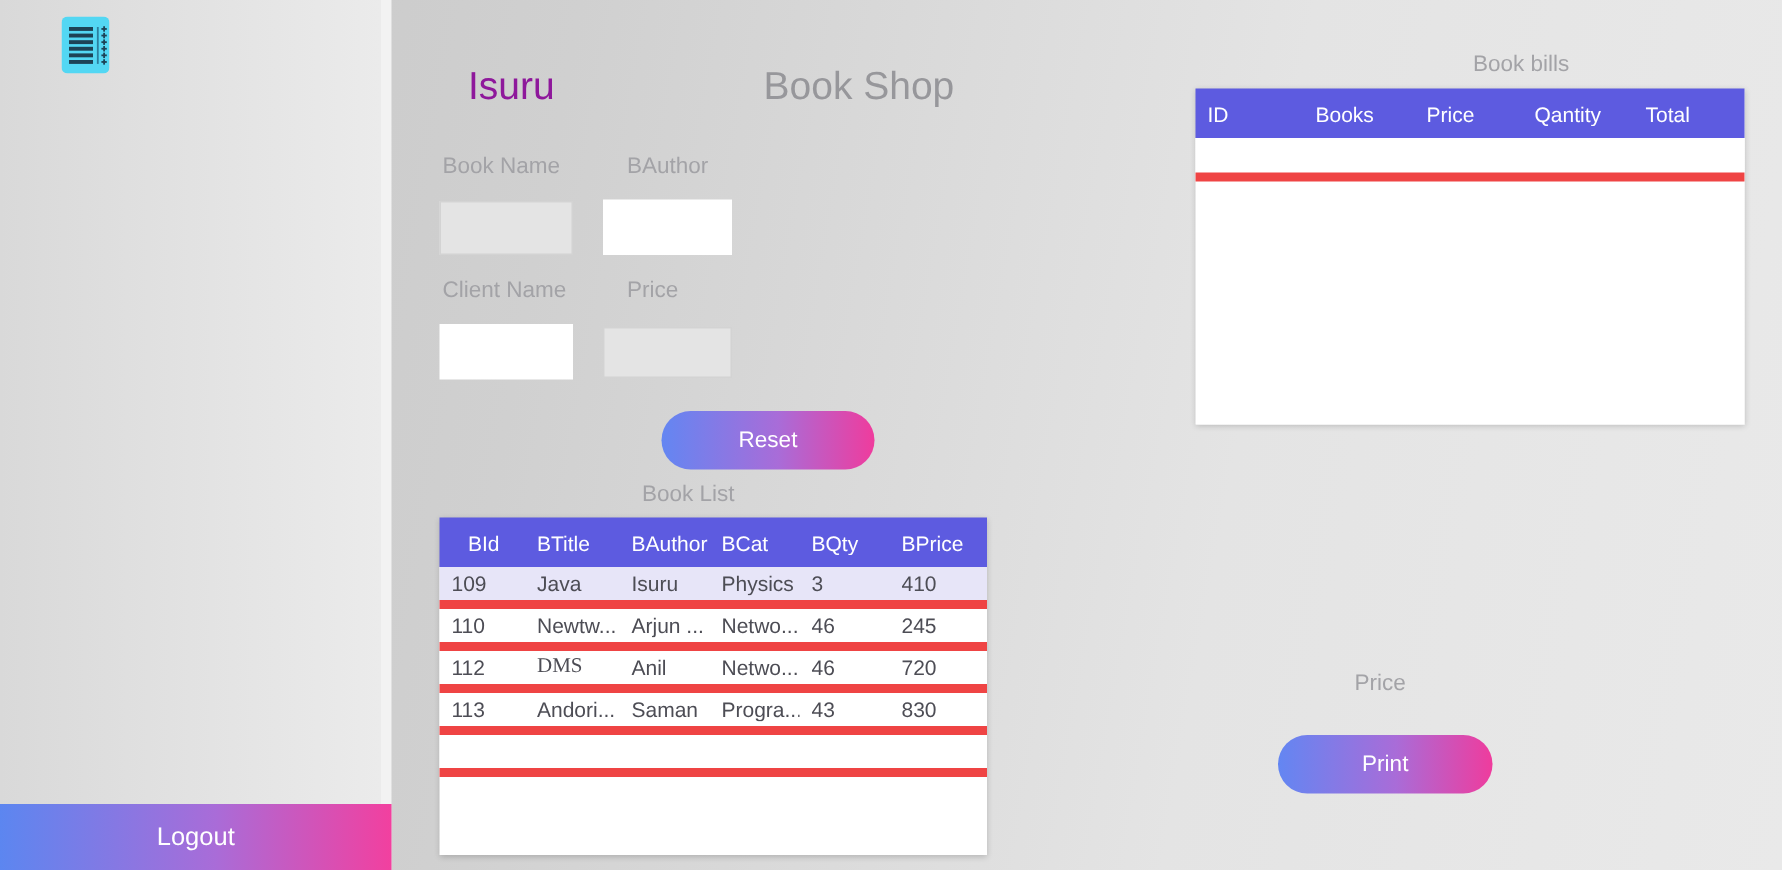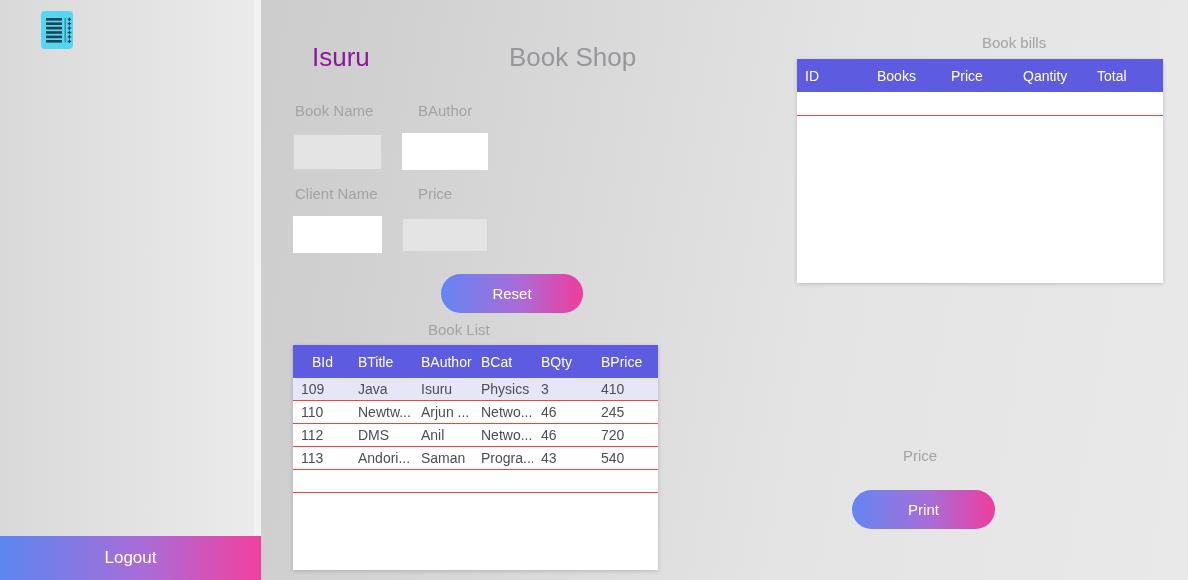--- a/index.html
+++ b/index.html
@@ -60,21 +60,21 @@
   .tbl{position:absolute;box-shadow:0 1px 4px rgba(0,0,0,0.18);}
   .tbl-book-list{left:293px;top:345px;width:365px;}
   .tbl-book-bills{left:797px;top:59px;width:366px;}
   .t-head{display:flex;background:#5d5be0;height:33px;align-items:center;color:#fff;font-size:14px;}
   .t-head .t-cell{cursor:pointer;}
   .t-cell{padding-left:8px;box-sizing:border-box;white-space:nowrap;overflow:hidden;flex:0 0 auto;}
   .t-body{background:#ffffff;}
   .tbl-book-list .t-body{height:192px;}
   .tbl-book-bills .t-body{height:191px;}
   .t-row{display:flex;height:22px;align-items:center;font-size:14px;color:#4d4d55;
-         border-bottom:1px solid #ef4444;background:#fff;cursor:pointer;}
+         border-bottom:6px solid #ef4444;background:#fff;cursor:pointer;}
   .t-row.selected{background:#e7e5f8;}
   .t-row.empty{cursor:default;}
   .tbl-book-bills .t-row.empty{height:23px;}
 </style>
 </head>
 <body>
 
 <div class="stage">
   <div class="edge-strip"></div>
 
@@ -147,33 +147,33 @@
         <div class="t-row">
           <div class="t-cell" style="width: 57px;">110</div>
           <div class="t-cell" style="width: 63px;">Newtw...</div>
           <div class="t-cell" style="width: 60px;">Arjun ...</div>
           <div class="t-cell" style="width: 60px;">Netwo...</div>
           <div class="t-cell" style="width: 60px;">46</div>
           <div class="t-cell" style="width: 65px;">245</div>
         </div>
         <div class="t-row">
           <div class="t-cell" style="width: 57px;">112</div>
-          <div class="t-cell" style="width: 63px;">DMS</div>
+          <div class="t-cell" style="width: 63px; font-family: Liberation Serif, serif;">DMS</div>
           <div class="t-cell" style="width: 60px;">Anil</div>
           <div class="t-cell" style="width: 60px;">Netwo...</div>
           <div class="t-cell" style="width: 60px;">46</div>
           <div class="t-cell" style="width: 65px;">720</div>
         </div>
         <div class="t-row">
           <div class="t-cell" style="width: 57px;">113</div>
           <div class="t-cell" style="width: 63px;">Andori...</div>
           <div class="t-cell" style="width: 60px;">Saman</div>
           <div class="t-cell" style="width: 60px;">Progra...</div>
           <div class="t-cell" style="width: 60px;">43</div>
-          <div class="t-cell" style="width: 65px;">540</div>
+          <div class="t-cell" style="width: 65px;">830</div>
         </div>
         <div class="t-row empty"></div>
       </div>
   </div>
 
   <div class="section-label lbl-book-bills">Book bills</div>
 
   <div class="tbl tbl-book-bills">
     <div class="t-head">
         <div class="t-cell" style="width: 72px;">ID</div>

